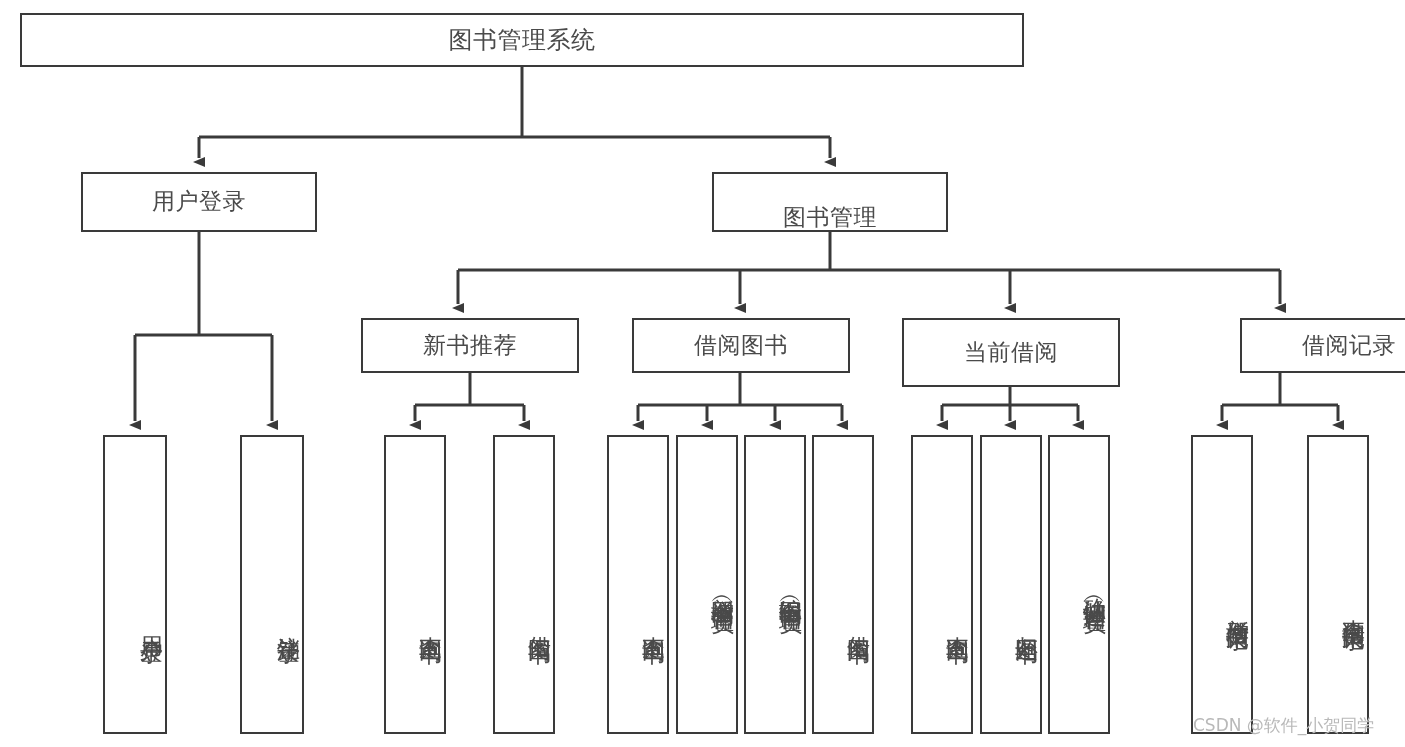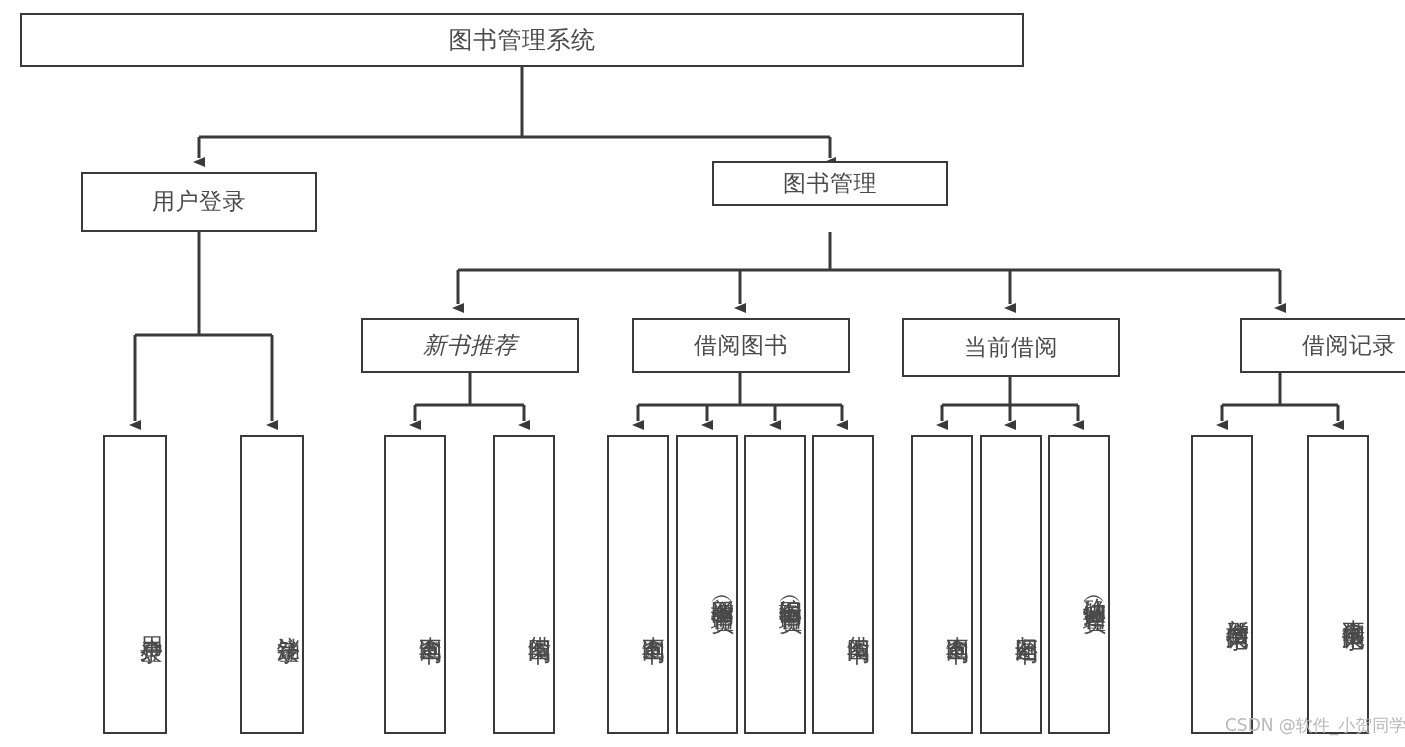--- a/index.html
+++ b/index.html
@@ -124,31 +124,31 @@
     </g>
   </svg>
 
   <div class="node horiz root" style="left:20px; top:13px; width:1004px; height:54px;">
     <span>图书管理系统</span>
   </div>
 
   <div class="node horiz" style="left:81px; top:172px; width:236px; height:60px;">
     <span>用户登录</span>
   </div>
-  <div class="node horiz" style="left:712px; top:161px; width:236px; height:45px;">
+  <div class="node horiz" style="left:712px; top:172px; width:236px; height:60px;align-items:flex-end;">
     <span>图书管理</span>
   </div>
 
-  <div class="node horiz" style="left:361px; top:318px; width:218px; height:55px;font-style:italic;">
+  <div class="node horiz" style="left:361px; top:318px; width:218px; height:55px;">
     <span>新书推荐</span>
   </div>
   <div class="node horiz" style="left:632px; top:318px; width:218px; height:55px;">
     <span>借阅图书</span>
   </div>
-  <div class="node horiz" style="left:902px; top:318px; width:218px; height:59px;">
+  <div class="node horiz" style="left:902px; top:318px; width:218px; height:69px;">
     <span>当前借阅</span>
   </div>
   <div class="node horiz" style="left:1240px; top:318px; width:218px; height:55px;">
     <span>借阅记录</span>
   </div>
 
   <div class="node vert" style="left:103px; top:435px; width:64px; height:299px; padding-top:75px;">
     <span class="vtext">用户登录</span>
   </div>
   <div class="node vert" style="left:240px; top:435px; width:64px; height:299px; padding-top:75px;">
@@ -185,15 +185,15 @@
     <span class="vtext">确认归还（管理员）</span>
   </div>
 
   <div class="node vert" style="left:1191px; top:435px; width:62px; height:299px; padding-top:45px;">
     <span class="vtext">新增借阅记录</span>
   </div>
   <div class="node vert" style="left:1307px; top:435px; width:62px; height:299px; padding-top:45px;">
     <span class="vtext">查询借阅记录</span>
   </div>
 
-  <div class="watermark" style="left:1193px; top:714px;margin-left:32px;">CSDN @软件_小贺同学</div>
+  <div class="watermark" style="left:1193px; top:714px;">CSDN @软件_小贺同学</div>
 
 </div>
 
 </body></html>

